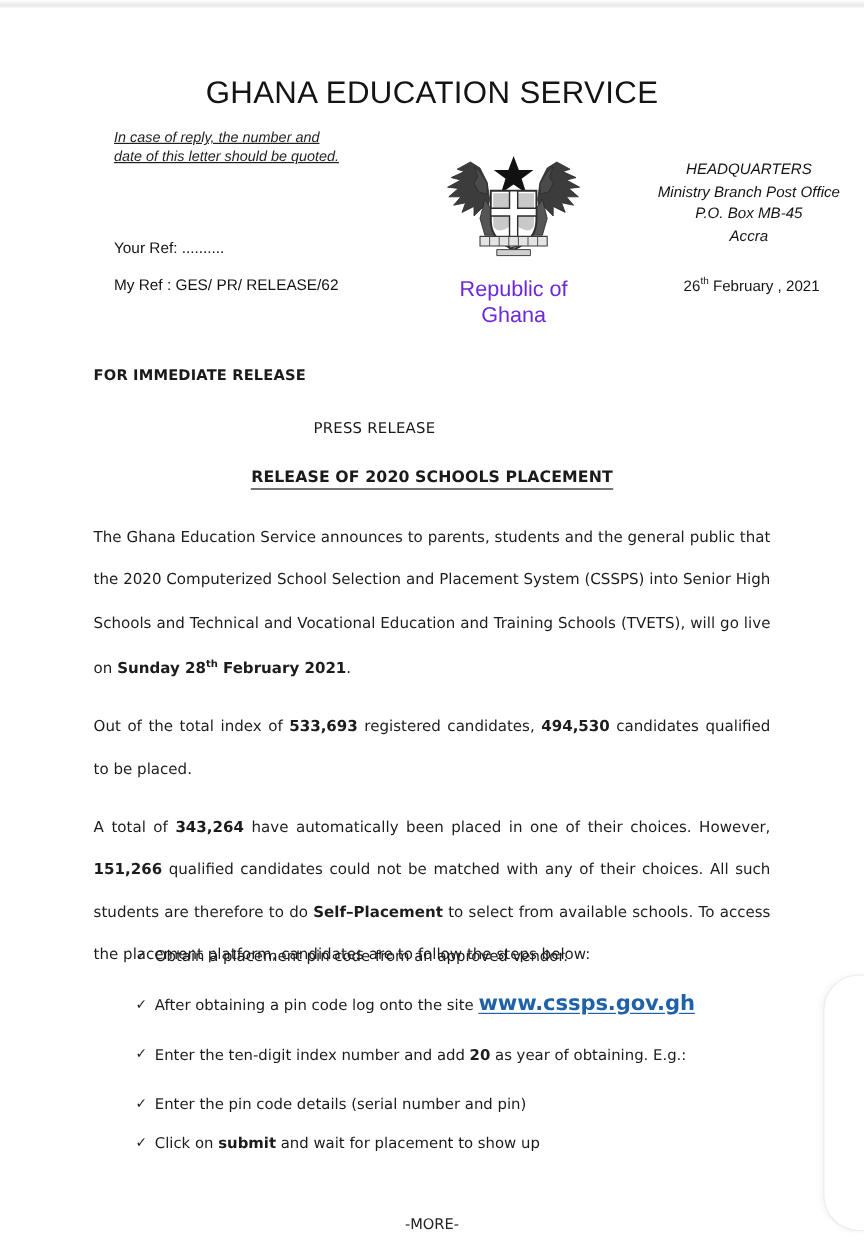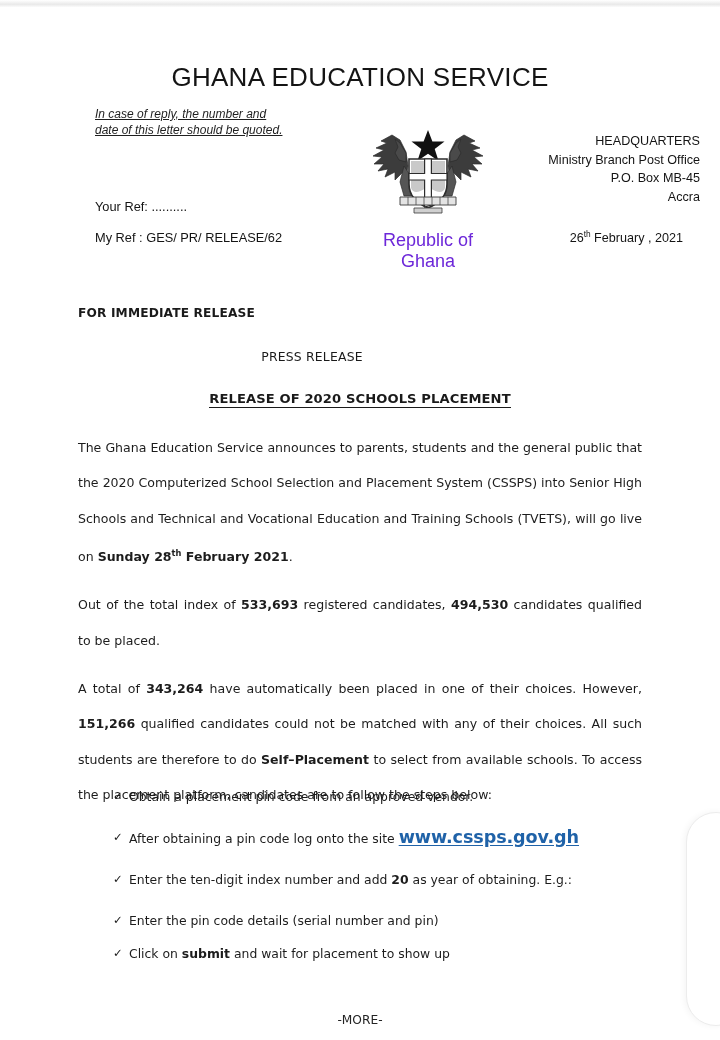--- a/index.html
+++ b/index.html
@@ -67,24 +67,25 @@
     font-size: 12.8px;
     line-height: 31px;
     color: #141414;
     white-space: nowrap;
   }
   .ref-line { display: block; }
 
   .address-block {
     position: absolute;
     right: 20px; top: 132px;
-    text-align: right;
+    text-align: center;
     font-size: 12.6px;
     line-height: 18.6px;
     color: #141414;
+    font-style: italic;
   }
   .doc-date {
     position: absolute;
     right: 37px; top: 229px;
     font-size: 12.6px;
     color: #141414;
     white-space: nowrap;
   }
   .doc-date sup, .sup { font-size: 0.66em; vertical-align: super; }
 

